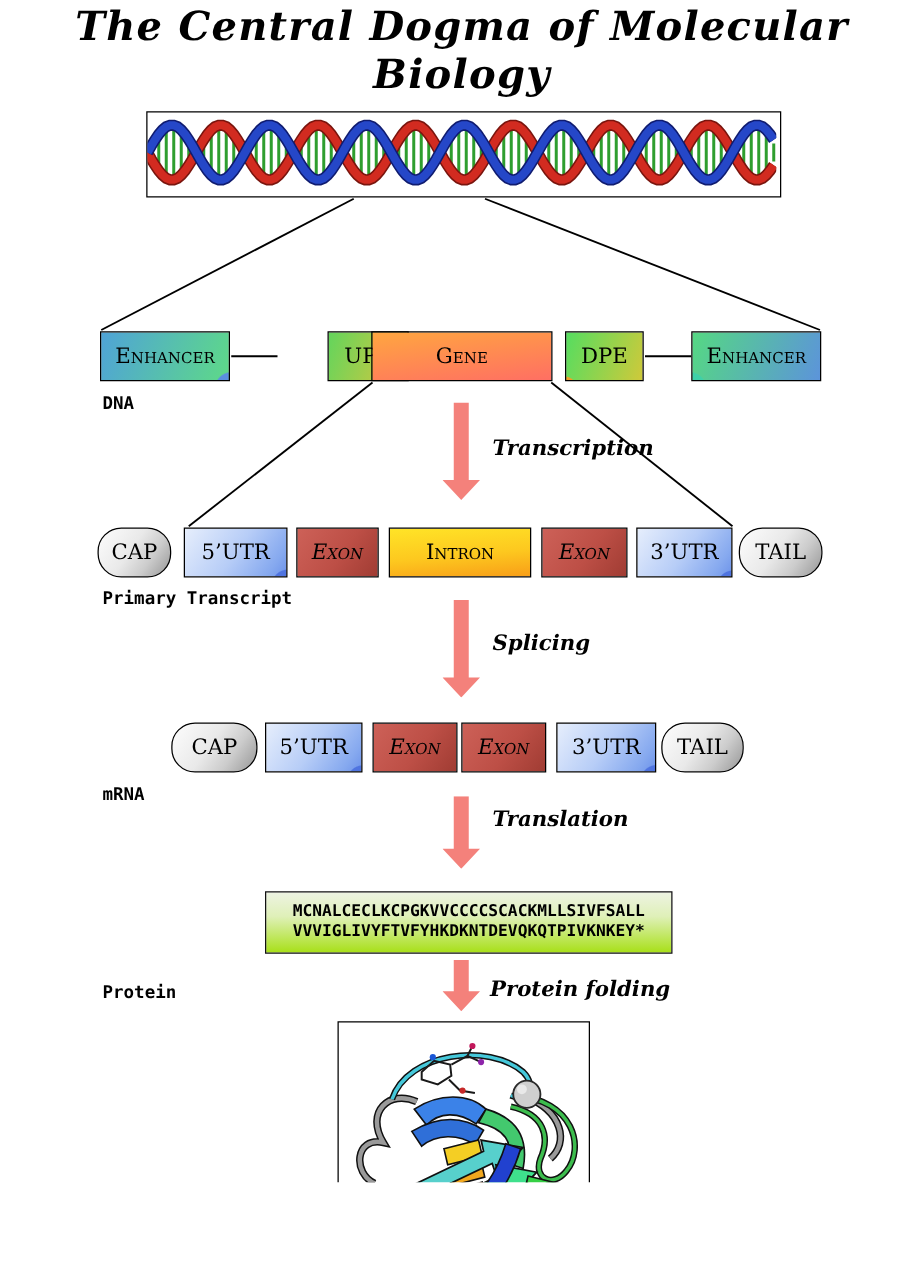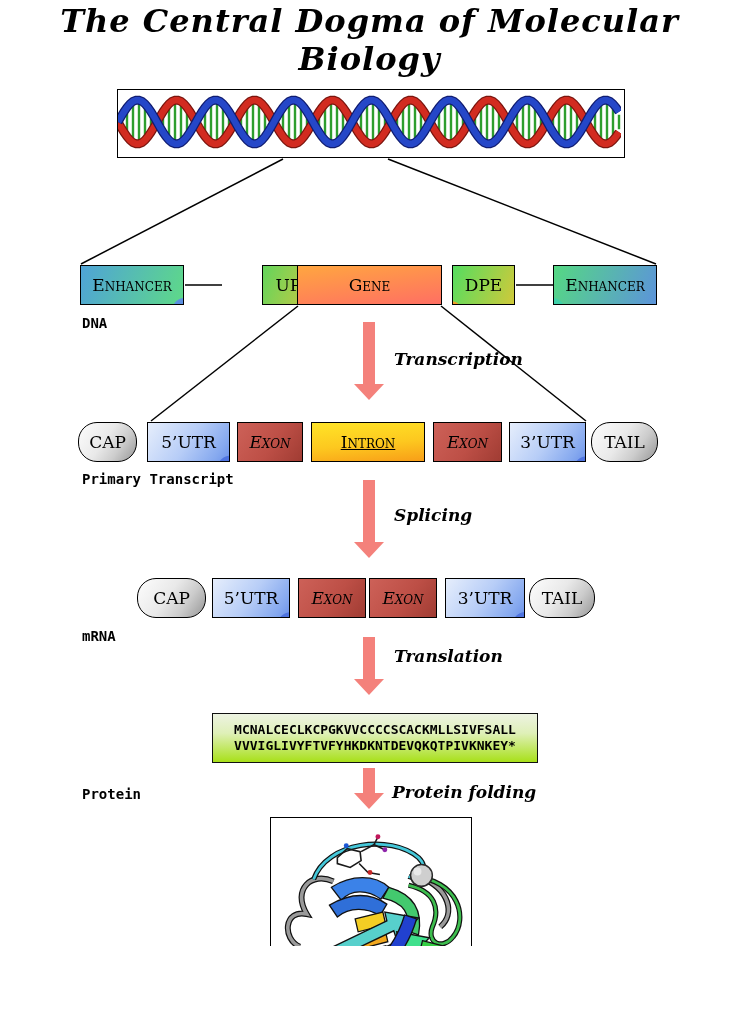--- a/index.html
+++ b/index.html
@@ -20,21 +20,21 @@
   .upe{background:radial-gradient(circle at 102% 118%, #f08c28 0 14%, rgba(0,0,0,0) 15%),
        linear-gradient(110deg,#63d55c,#ddc53c);margin-left:40px;}
   .dpe{background:radial-gradient(circle at -2% 118%, #f0a028 0 12%, rgba(0,0,0,0) 13%),
        linear-gradient(110deg,#55dd60,#cfc93a);}
   .gene{background:linear-gradient(172deg,#ffa640,#ff6f63);}
   .gray{background:radial-gradient(circle at 102% 122%, #787878 0 16%, rgba(0,0,0,0) 17%),
         linear-gradient(125deg,#fdfdfd 0%,#e9e9e9 45%,#cccccc 70%,#969696 100%);border-radius:19px;}
   .utr{background:radial-gradient(circle at 102% 122%, #4f74e0 0 14%, rgba(0,0,0,0) 15%),
        linear-gradient(125deg,#e6eefc 0%,#b7cdf7 50%,#86a9ef 85%,#6d93ea 100%);}
   .exon{background:linear-gradient(125deg,#cd6158 0%,#bd4f46 55%,#a03c33 100%);font-style:italic;}
-  .intron{background:linear-gradient(175deg,#ffe427 0%,#fdc81f 55%,#f89e18 100%);text-decoration:underline;}
+  .intron{background:linear-gradient(175deg,#ffe427 0%,#fdc81f 55%,#f89e18 100%);}
   .rlabel{position:absolute;left:82px;font:bold 14px "DejaVu Sans Mono", monospace;color:#000;}
   .alabel{position:absolute;font:bold italic 17px "DejaVu Serif", serif;color:#000;}
   .arrow{position:absolute;}
   .seqbox{position:absolute;left:212px;top:713px;width:326px;height:50px;
           border:1.5px solid #111;box-sizing:border-box;
           background:linear-gradient(180deg,#edf3e2 0%,#dff0b8 40%,#a8e019 100%);
           display:flex;flex-direction:column;align-items:center;justify-content:center;}
   .seqbox div{font:bold 13px "DejaVu Sans Mono", monospace;color:#000;
               white-space:nowrap;line-height:16px;}
   .protein-box{position:absolute;left:270px;top:817px;width:202px;height:196px;

